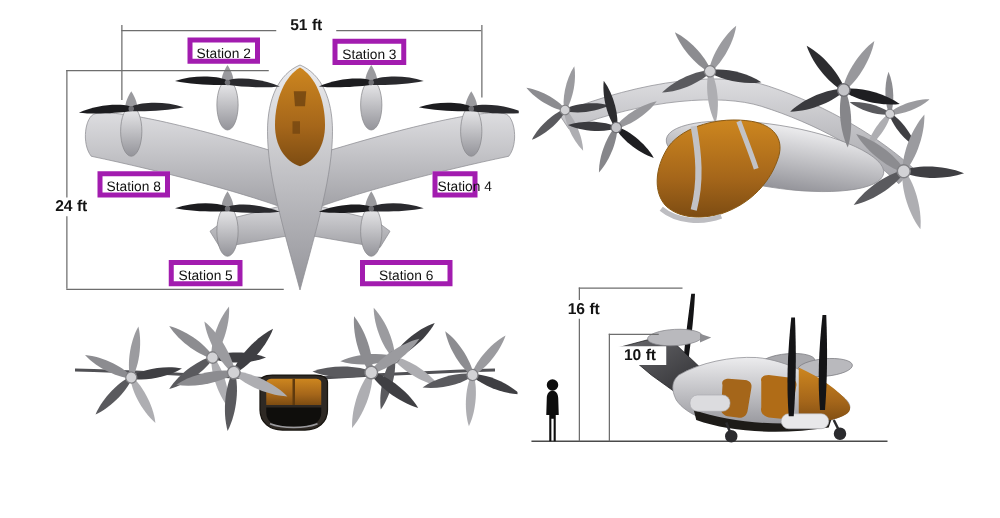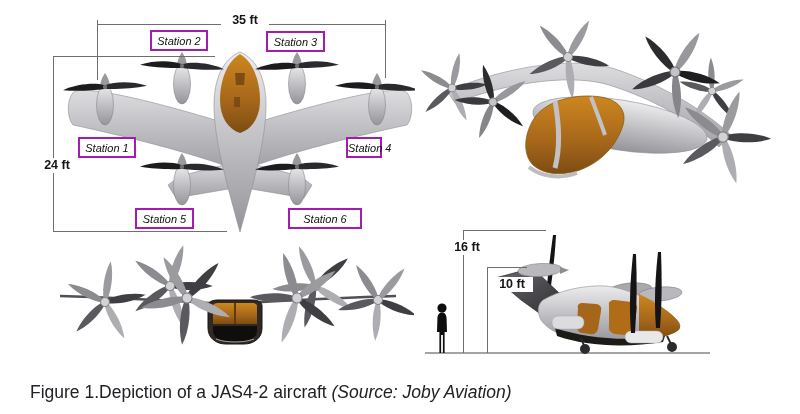--- a/index.html
+++ b/index.html
@@ -6,22 +6,22 @@
   .stage{position:relative;width:800px;height:414px;background:#ffffff;overflow:hidden;
          font-family:"Liberation Sans",sans-serif;}
   svg{position:absolute;display:block;}
   .z1{z-index:1;} 
   
   .dline{position:absolute;background:#6e6e6e;z-index:2;}
   .dlabel{position:absolute;z-index:3;background:#fff;color:#141414;font-weight:700;
           font-size:12.5px;line-height:15px;text-align:center;padding:0 2px;white-space:nowrap;}
   
   .station{position:absolute;z-index:3;box-sizing:border-box;height:21px;background:#fff;
-           border:2px solid #a21caf;color:#111;font-size:11px;line-height:19px;
-           text-align:center;white-space:nowrap;font-style:italic;}
+           border:4px solid #a21caf;color:#111;font-size:11px;line-height:19px;
+           text-align:center;white-space:nowrap;}
   .caption{position:absolute;left:30px;top:381px;z-index:3;color:#202124;font-size:17.5px;
            line-height:22px;white-space:nowrap;}
   .caption em{font-style:italic;}
 </style>
 </head>
 <body>
 
 <div class="stage">
 
   <svg width="0" height="0">
@@ -229,37 +229,36 @@
       <path d="M156,110 L160,120" fill="none"></path>
         <circle cx="160" cy="121" r="4"></circle>
       <path d="M242,108 L247,118" fill="none"></path>
         <circle cx="247" cy="119" r="4"></circle>
     </g>
   </svg>
 
   <div class="dline" style="left:97px;top:24px;width:288px;height:1px"></div>
   <div class="dline" style="left:97px;top:20px;width:1px;height:60px"></div>
   <div class="dline" style="left:385px;top:20px;width:1px;height:58px"></div>
-  <div class="dlabel" style="left:221px;top:13px;width:44px">35 ft</div>
+  <div class="dlabel" style="left:221px;top:13px;width:44px">51 ft</div>
 
   <div class="dline" style="left:53px;top:56px;width:1px;height:175px"></div>
   <div class="dline" style="left:53px;top:56px;width:162px;height:1px"></div>
   <div class="dline" style="left:53px;top:231px;width:174px;height:1px"></div>
   <div class="dlabel" style="left:37px;top:158px;width:36px">24 ft</div>
 
   <div class="dline" style="left:463px;top:230px;width:1px;height:123px"></div>
   <div class="dline" style="left:463px;top:230px;width:83px;height:1px"></div>
   <div class="dlabel" style="left:446px;top:240px;width:38px">16 ft</div>
 
   <div class="dline" style="left:487px;top:267px;width:1px;height:86px"></div>
   <div class="dline" style="left:487px;top:267px;width:40px;height:1px"></div>
   <div class="dlabel" style="left:491px;top:277px;width:38px">10 ft</div>
 
-  <div class="station" style="left:78px;top:137px;width:58px">Station 1</div>
+  <div class="station" style="left:78px;top:137px;width:58px">Station 8</div>
   <div class="station" style="left:150px;top:30px;width:58px">Station 2</div>
   <div class="station" style="left:266px;top:31px;width:59px">Station 3</div>
   <div class="station" style="left:346px;top:137px;width:36px">Station 4</div>
   <div class="station" style="left:135px;top:208px;width:59px">Station 5</div>
   <div class="station" style="left:288px;top:208px;width:74px">Station 6</div>
 
-  <div class="caption"><span>Figure 1.Depiction of a JAS4-2 aircraft </span><em>(Source: Joby Aviation)</em></div>
 
 </div>
 
 </body></html>

